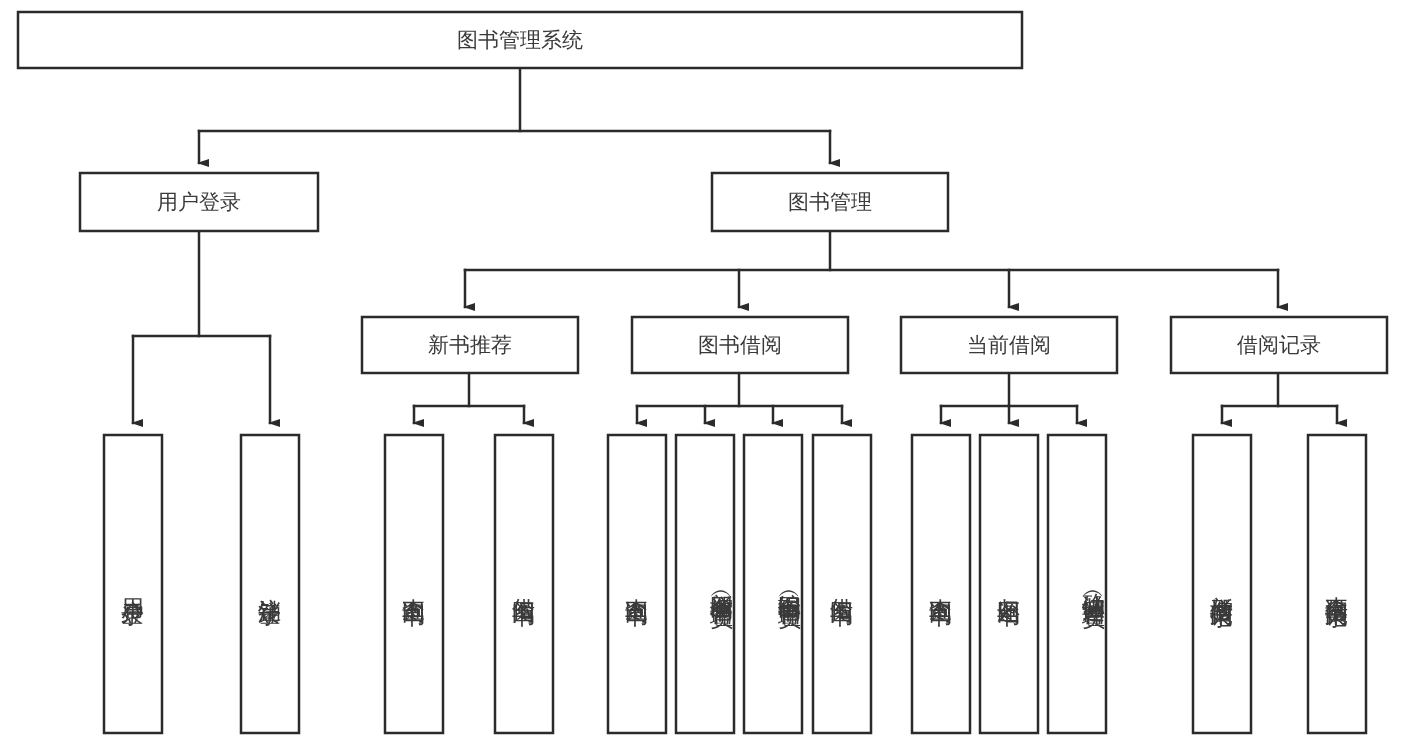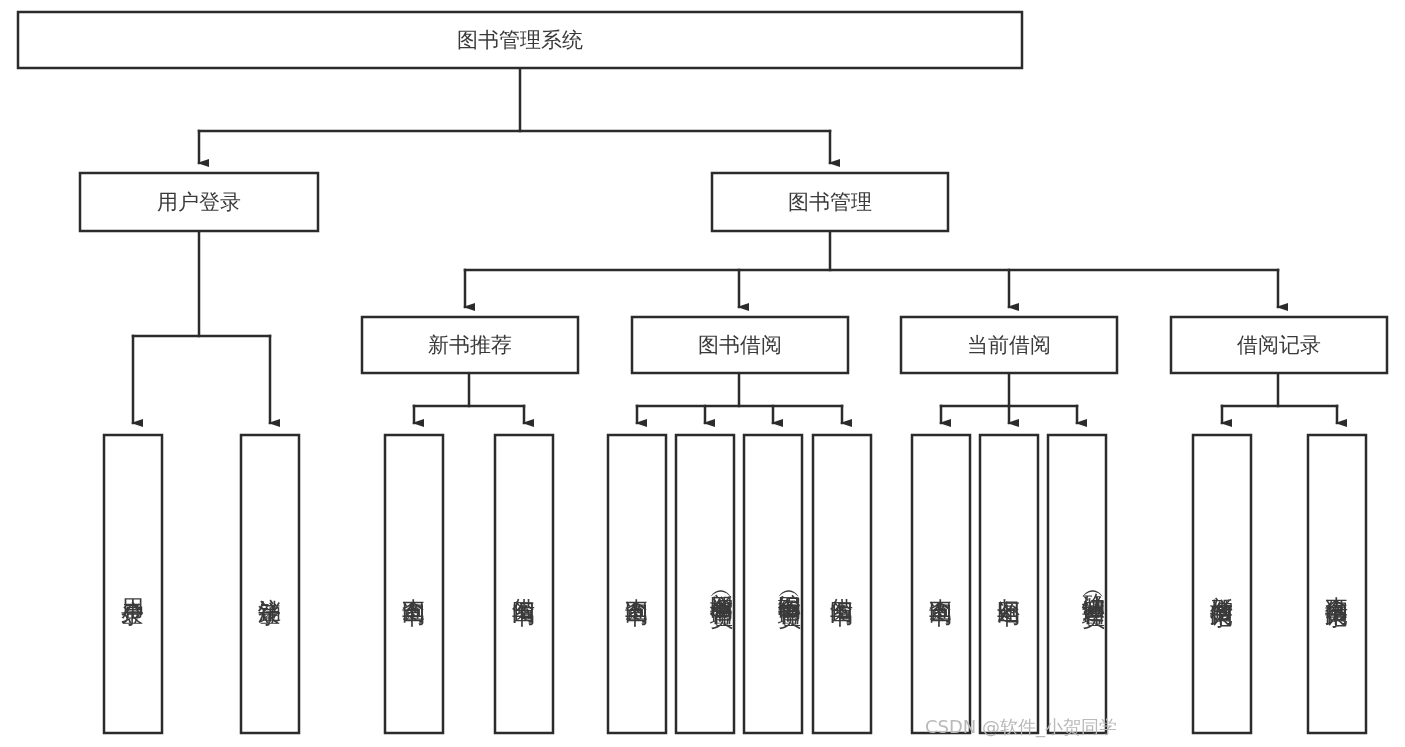--- a/index.html
+++ b/index.html
@@ -174,15 +174,14 @@
   <div class="node-label-v" style="left:744px; top:435px; width:58px; height:298px; align-items:flex-start;">编辑图书（管理员）</div>
   <div class="node-label-v" style="left:813px; top:435px; width:58px; height:298px;">借阅图书</div>
 
   <div class="node-label-v" style="left:912px; top:435px; width:58px; height:298px;">查询图书</div>
   <div class="node-label-v" style="left:980px; top:435px; width:58px; height:298px;">归还图书</div>
   <div class="node-label-v" style="left:1048px; top:435px; width:58px; height:298px; align-items:flex-start;">确认归还（管理员）</div>
 
   <div class="node-label-v" style="left:1193px; top:435px; width:58px; height:298px;">新增借阅记录</div>
   <div class="node-label-v" style="left:1308px; top:435px; width:58px; height:298px;">查询借阅记录</div>
 
-  <div class="watermark" style="right:10px; bottom:8px;">CSDN @软件_小贺同学</div>
 
 </div>
 
 </body></html>

